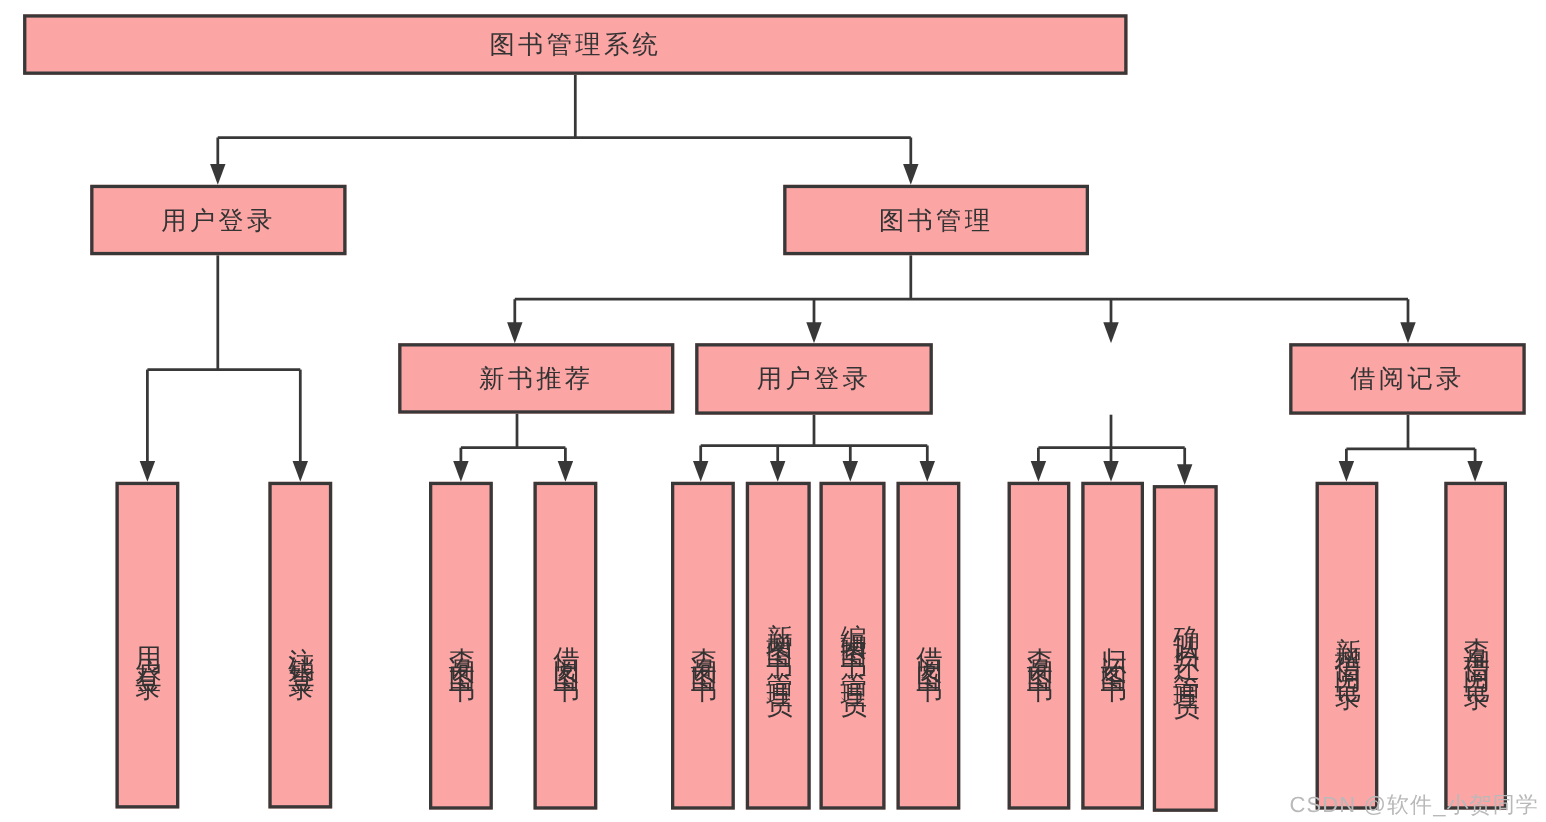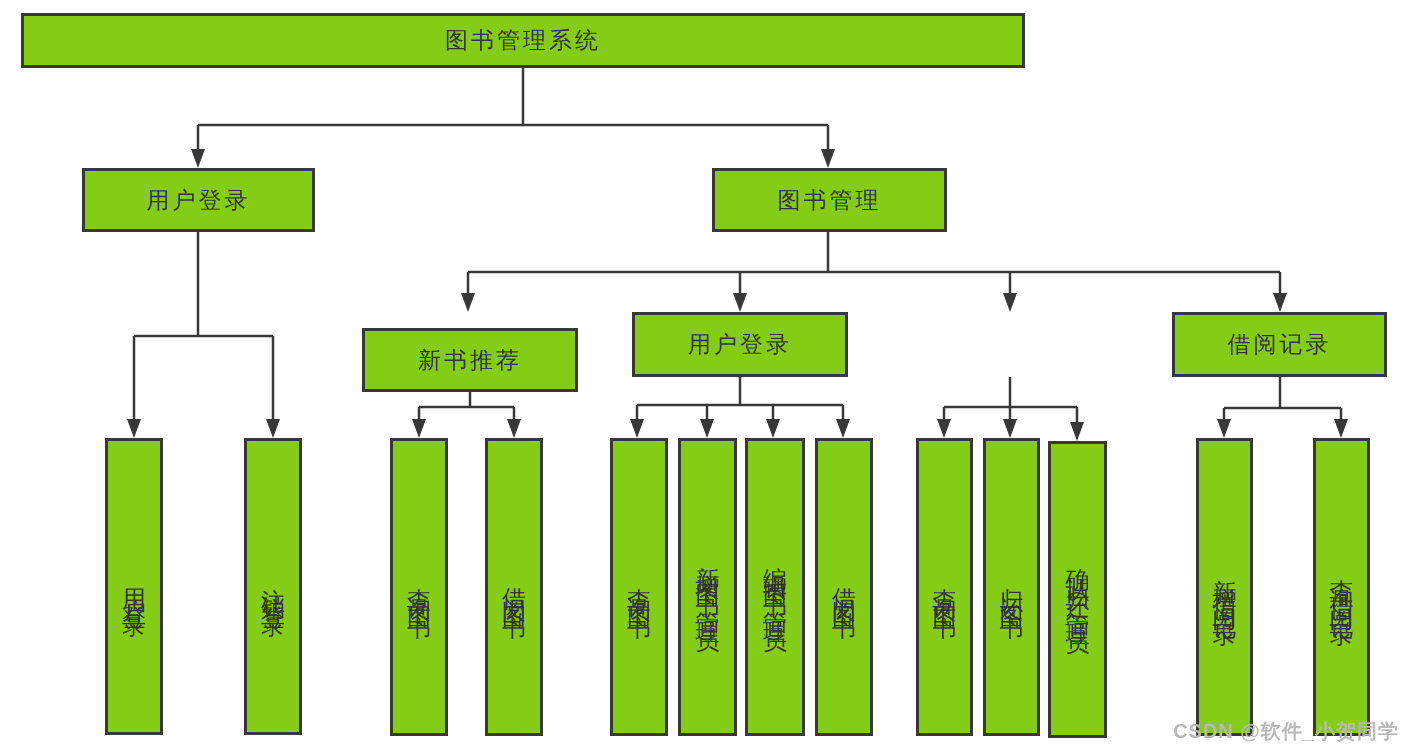--- a/index.html
+++ b/index.html
@@ -2,31 +2,31 @@
 <html><head>
 <meta charset="utf-8">
 <style>
   html,body{margin:0;padding:0;background:#ffffff;}
   .canvas{
     position:relative;width:1405px;height:747px;background:#ffffff;overflow:hidden;
     font-family:"Liberation Sans","DejaVu Sans",sans-serif;color:#333333;
   }
   .wires{position:absolute;left:0;top:0;z-index:1;}
   .node{
-    position:absolute;box-sizing:border-box;border:3px solid #383838;background:#84cc16;
+    position:absolute;box-sizing:border-box;border:3px solid #383838;background:#fca5a5;
     display:flex;align-items:center;justify-content:center;z-index:2;
   }
   .h{font-size:23px;letter-spacing:3px;white-space:nowrap;}
   .v{
     writing-mode:vertical-rl;text-orientation:mixed;
     font-size:24px;letter-spacing:9px;line-height:1;
   }
   .watermark{
     position:absolute;z-index:3;right:6px;top:718px;
-    font-size:20px;color:#b9b9b9;letter-spacing:1px;white-space:nowrap;font-weight:bold;
+    font-size:20px;color:#b9b9b9;letter-spacing:1px;white-space:nowrap;
   }
 </style>
 </head>
 <body>
 
 <div class="canvas">
 
   <svg class="wires" width="1405" height="747" viewBox="0 0 1405 747">
     <g stroke="#383838" stroke-width="2.5" fill="none">
 
@@ -89,23 +89,23 @@
       <polygon points="1003,419 1017,419 1010,438"></polygon>
       <polygon points="1070,422 1084,422 1077,441"></polygon>
       <polygon points="1217,419 1231,419 1224,438"></polygon>
       <polygon points="1334,419 1348,419 1341,438"></polygon>
     </g>
   </svg>
 
   <div class="node h" style="left:21px;top:13px;width:1004px;height:55px">图书管理系统</div>
 
   <div class="node h" style="left:82px;top:168px;width:233px;height:64px">用户登录</div>
-  <div class="node h" style="left:712px;top:168px;width:235px;height:64px">图书管理</div>
+  <div class="node h" style="left:712px;top:168px;width:278px;height:64px">图书管理</div>
 
-  <div class="node h" style="left:362px;top:328px;width:216px;height:64px">新书推荐</div>
+  <div class="node h" style="left:362px;top:312px;width:251px;height:64px">新书推荐</div>
   <div class="node h" style="left:632px;top:312px;width:216px;height:65px">用户登录</div>
   <div class="node h" style="left:1172px;top:312px;width:215px;height:65px">借阅记录</div>
 
   <div class="node v" style="left:105px;top:438px;width:58px;height:297px">用户登录</div>
   <div class="node v" style="left:244px;top:438px;width:58px;height:297px">注销登录</div>
 
   <div class="node v" style="left:390px;top:438px;width:58px;height:298px">查询图书</div>
   <div class="node v" style="left:485px;top:438px;width:58px;height:298px">借阅图书</div>
 
   <div class="node v" style="left:610px;top:438px;width:58px;height:298px">查询图书</div>

